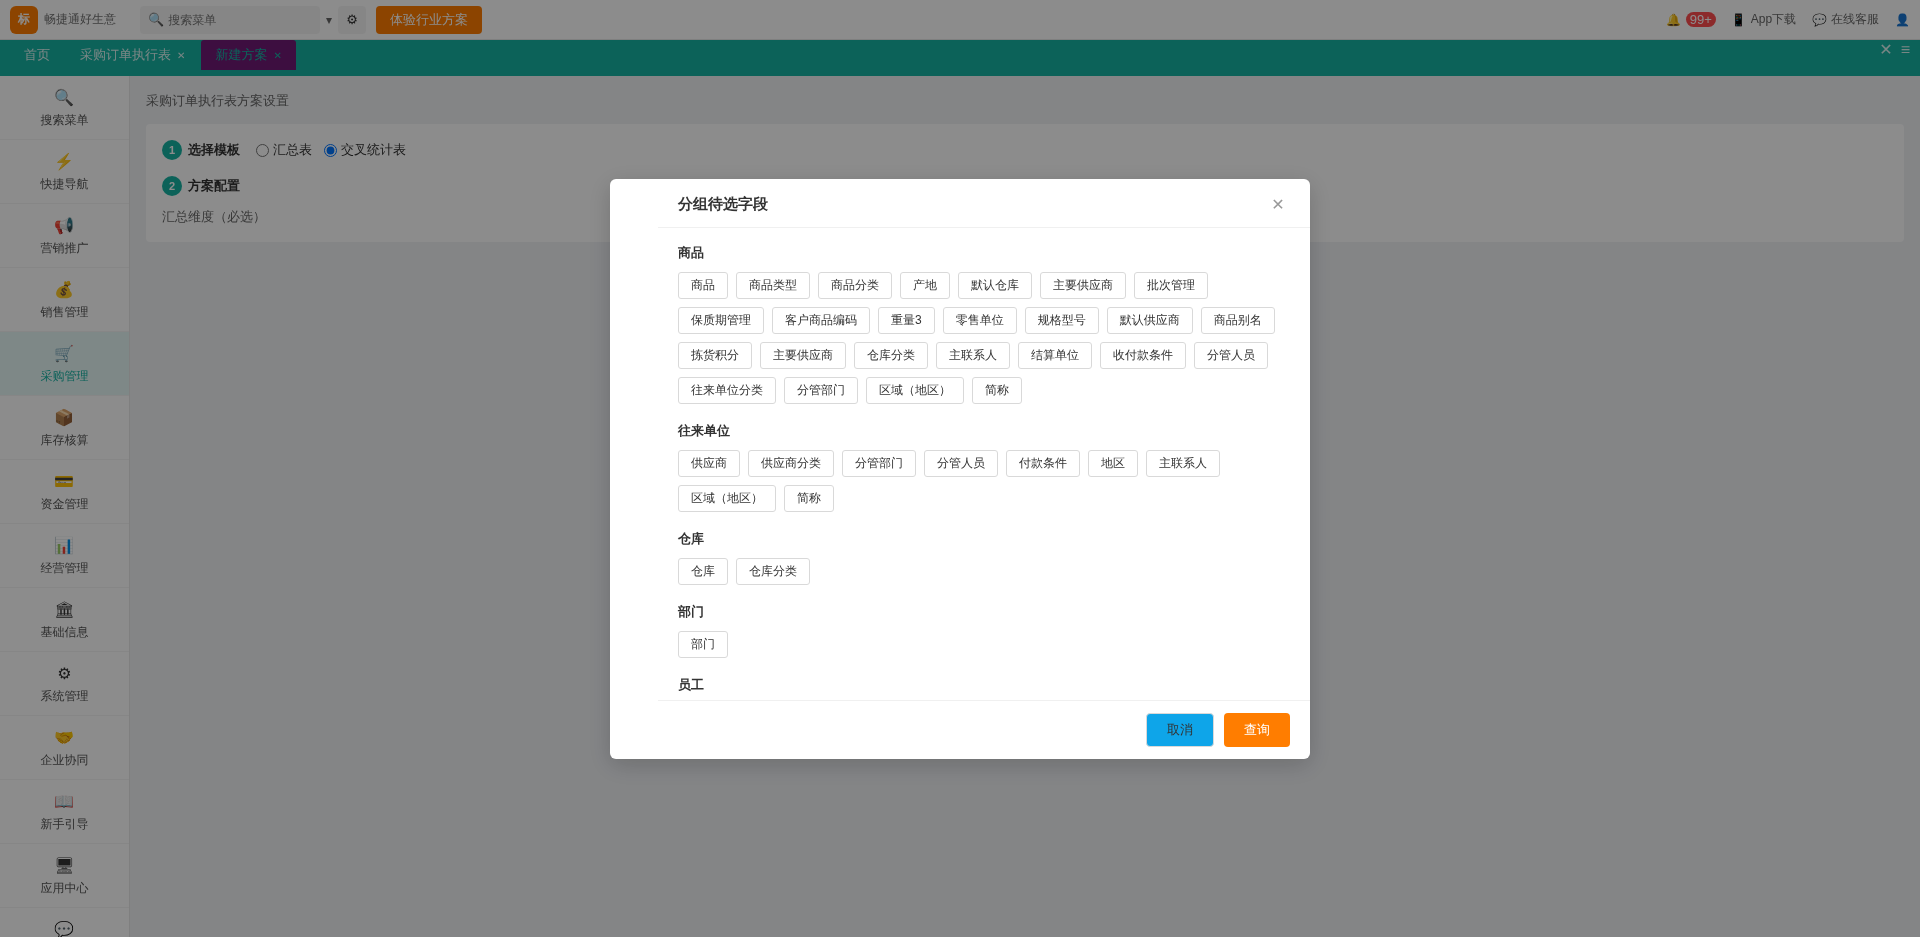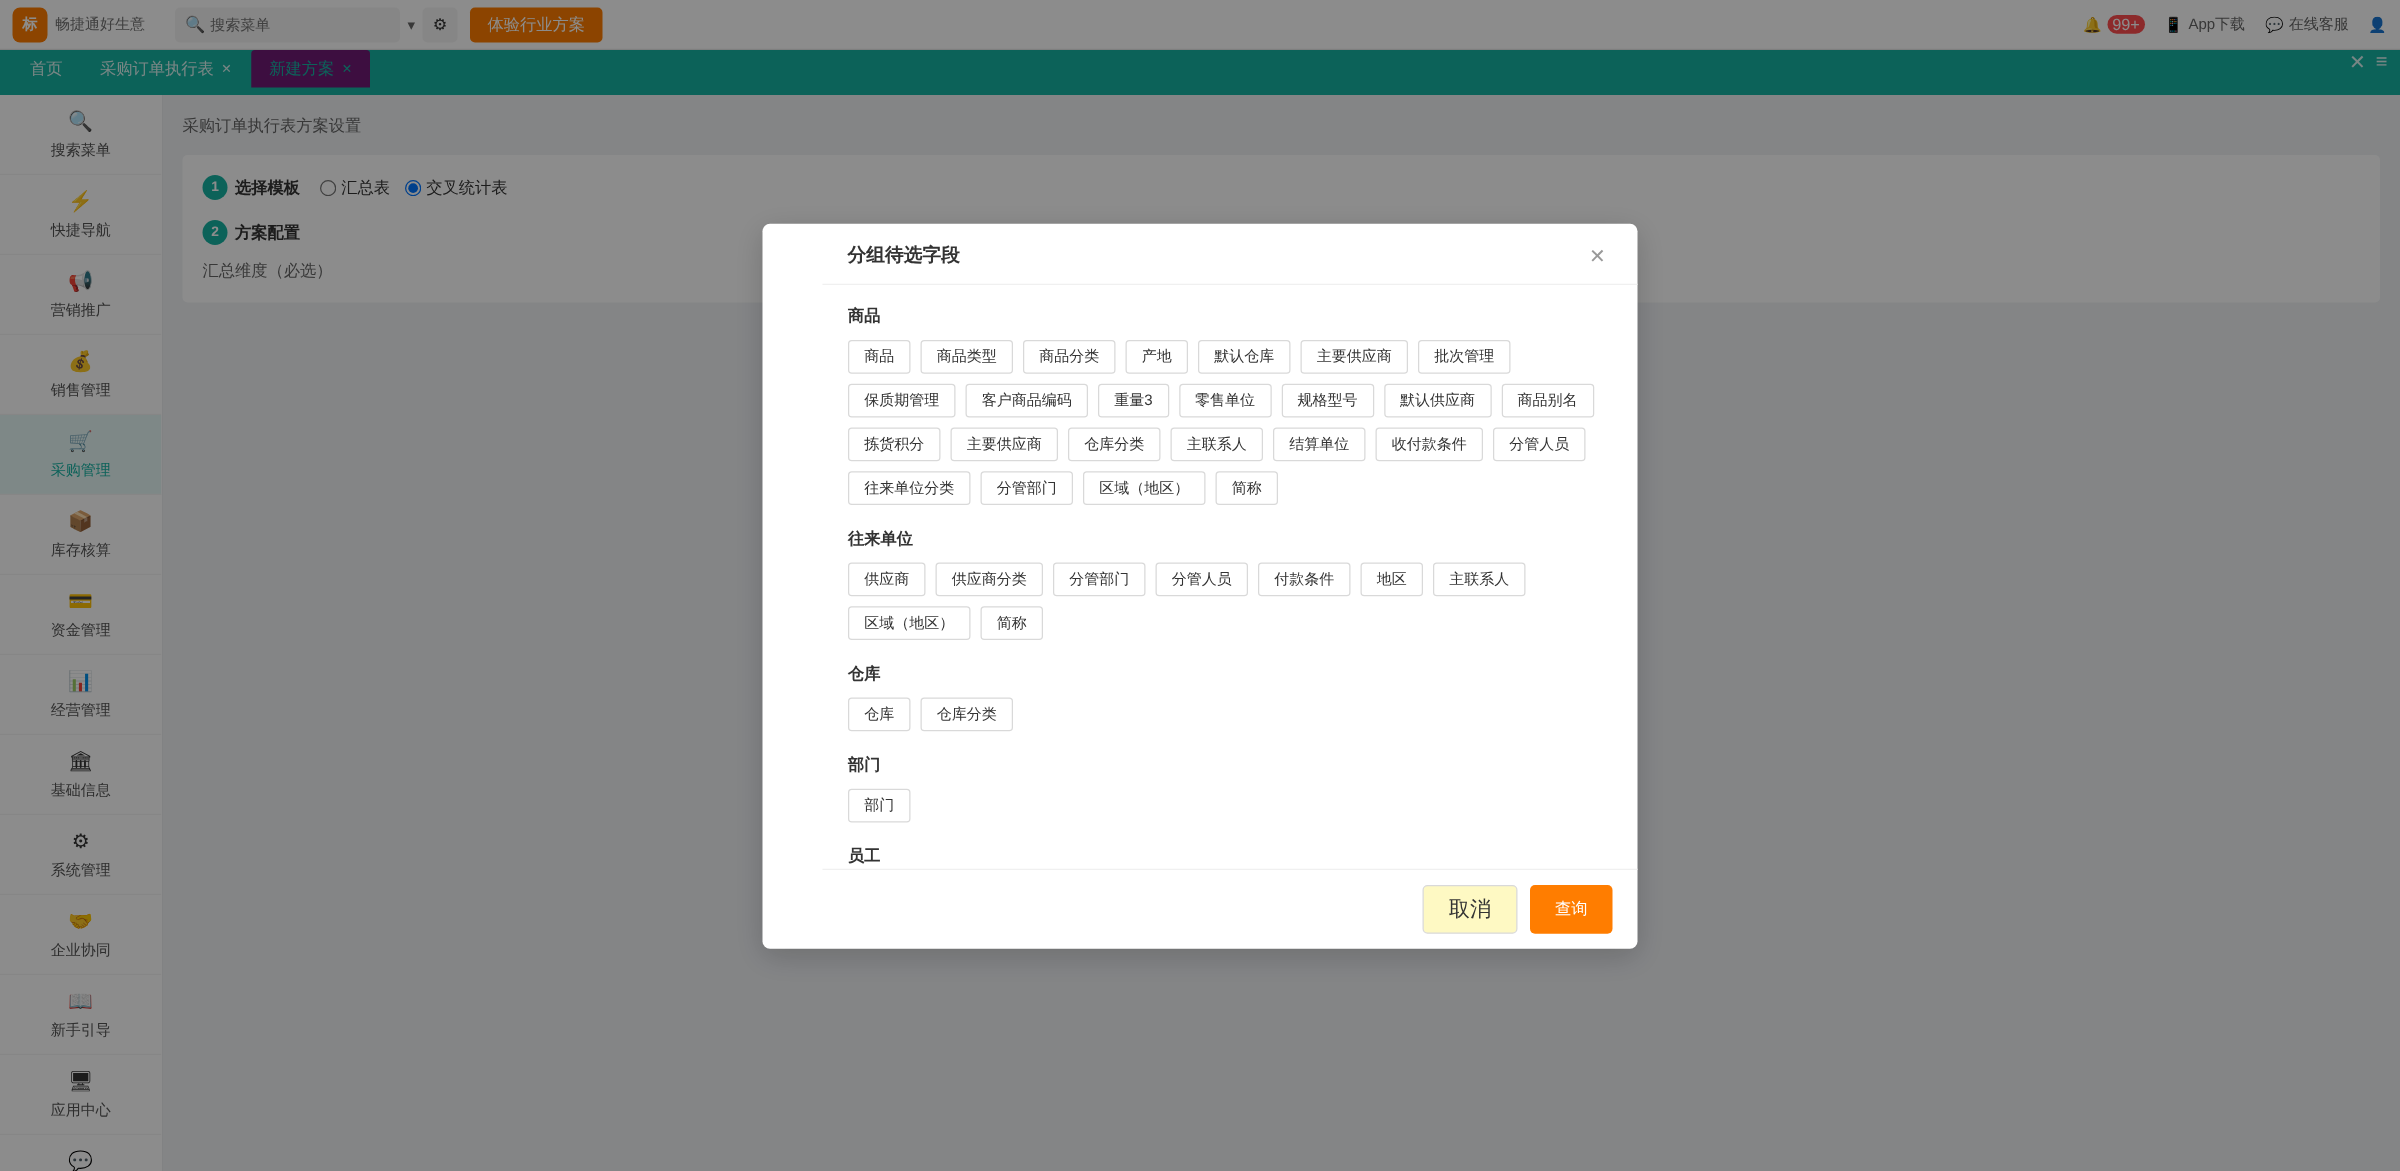--- a/index.html
+++ b/index.html
@@ -211,22 +211,22 @@
       display: flex; align-items: center; justify-content: center;
       font-size: 11px; font-weight: bold;
     }
     .step-label { font-size: 13px; font-weight: 600; color: #333; }
     .radio-group { display: flex; gap: 12px; align-items: center; }
     .radio-item { display: flex; align-items: center; gap: 4px; font-size: 13px; }
 
     
     .btn-cancel {
       padding: 7px 20px; border-radius: 4px;
-      border: 1px solid #d9d9d9; background: #fef9c3;
-      font-size: 17px; color: #333; cursor: pointer;
+      border: 1px solid #d9d9d9; background: #0ea5e9;
+      font-size: 13px; color: #333; cursor: pointer;
     }
     .btn-confirm {
       padding: 7px 20px; border-radius: 4px;
       border: none; background: #ff7d00;
       font-size: 13px; color: white; cursor: pointer;
     }
 
     
     ::-webkit-scrollbar { width: 6px; height: 6px; }
     ::-webkit-scrollbar-thumb { background: #ccc; border-radius: 3px; }

